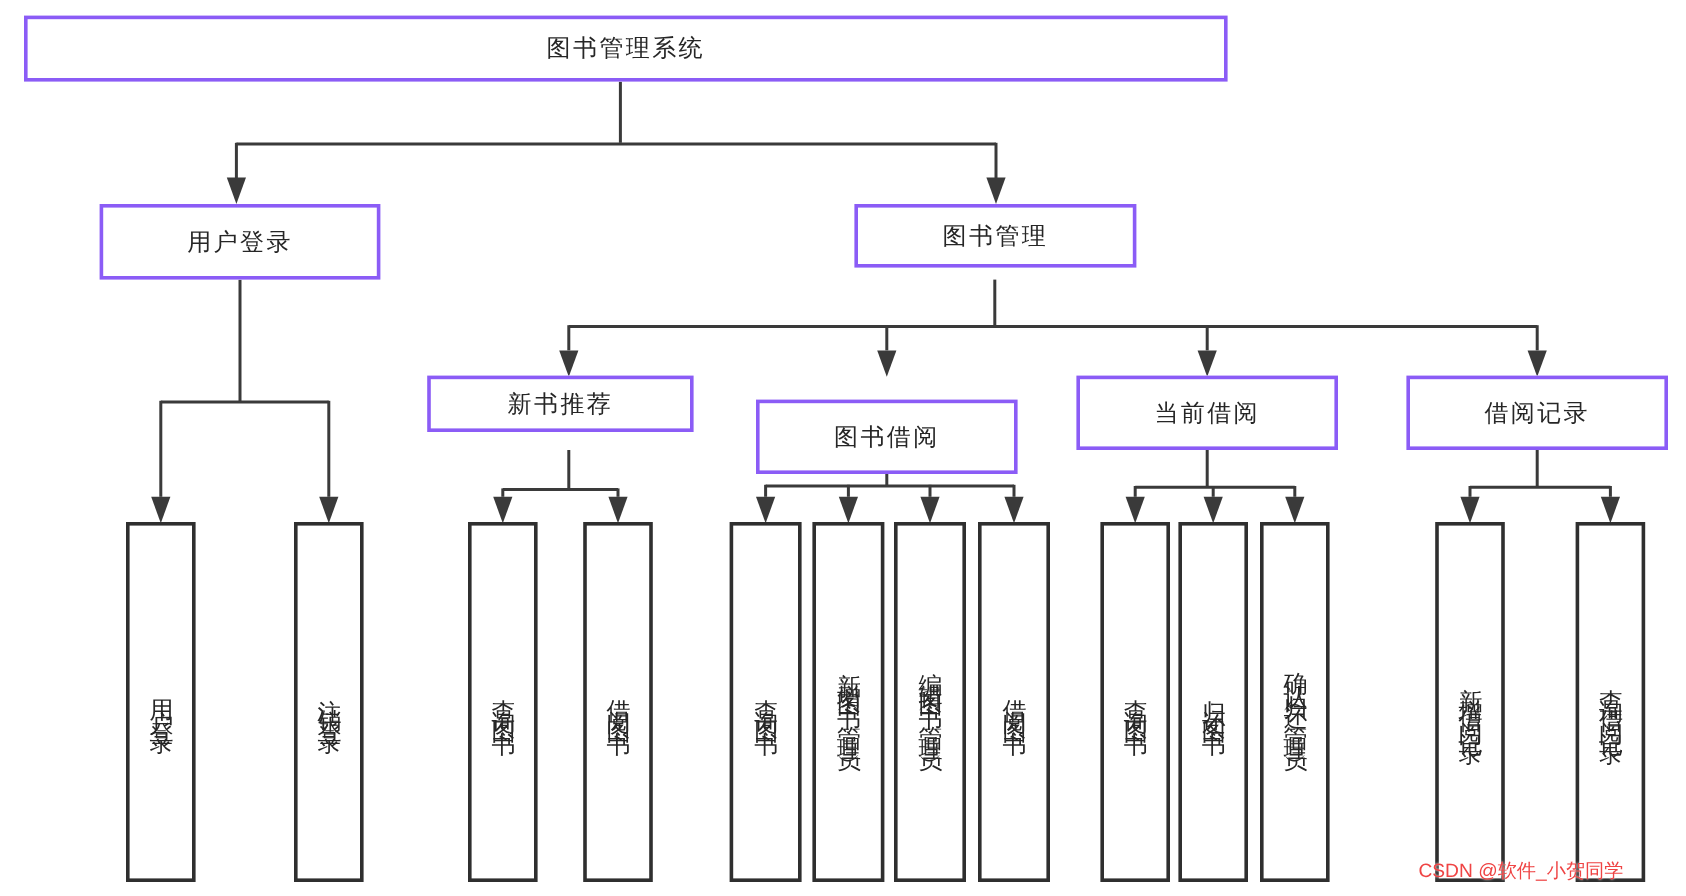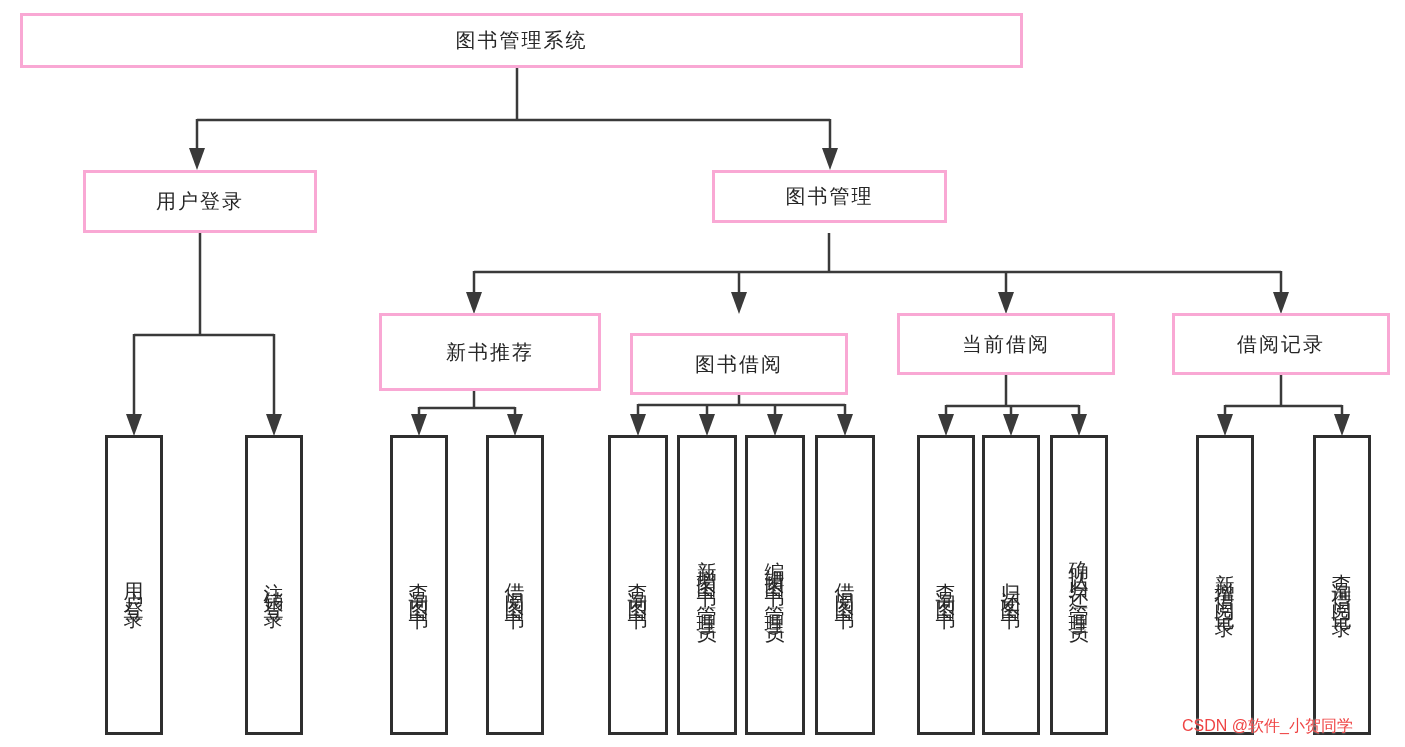--- a/index.html
+++ b/index.html
@@ -27,21 +27,21 @@
     stroke-width: 2.5;
     fill: none;
   }
   .connectors polygon {
     fill: #3a3a3a;
     stroke: none;
   }
   .hbox {
     position: absolute;
     box-sizing: border-box;
-    border: 3px solid #f9a8d4;
+    border: 3px solid #8b5cf6;
     background: #ffffff;
     display: flex;
     align-items: center;
     justify-content: center;
     z-index: 2;
   }
   .hlabel {
     font-size: 20px;
     color: #262626;
     letter-spacing: 2px;
@@ -150,21 +150,21 @@
     <span class="hlabel">图书管理系统</span>
   </div>
 
   <div class="hbox" style="left:83px; top:170px; width:234px; height:63px;">
     <span class="hlabel">用户登录</span>
   </div>
   <div class="hbox" style="left:712px; top:170px; width:235px; height:53px;">
     <span class="hlabel">图书管理</span>
   </div>
 
-  <div class="hbox" style="left:379px; top:313px; width:222px; height:78px;">
+  <div class="hbox" style="left:356px; top:313px; width:222px; height:47px;">
     <span class="hlabel">新书推荐</span>
   </div>
   <div class="hbox" style="left:630px; top:313px; width:218px; height:62px;margin-top:20px;">
     <span class="hlabel">图书借阅</span>
   </div>
   <div class="hbox" style="left:1172px; top:313px; width:218px; height:62px;">
     <span class="hlabel">借阅记录</span>
   </div>
   <div class="hbox" style="left:897px; top:313px; width:218px; height:62px;">
     <span class="hlabel">当前借阅</span>

